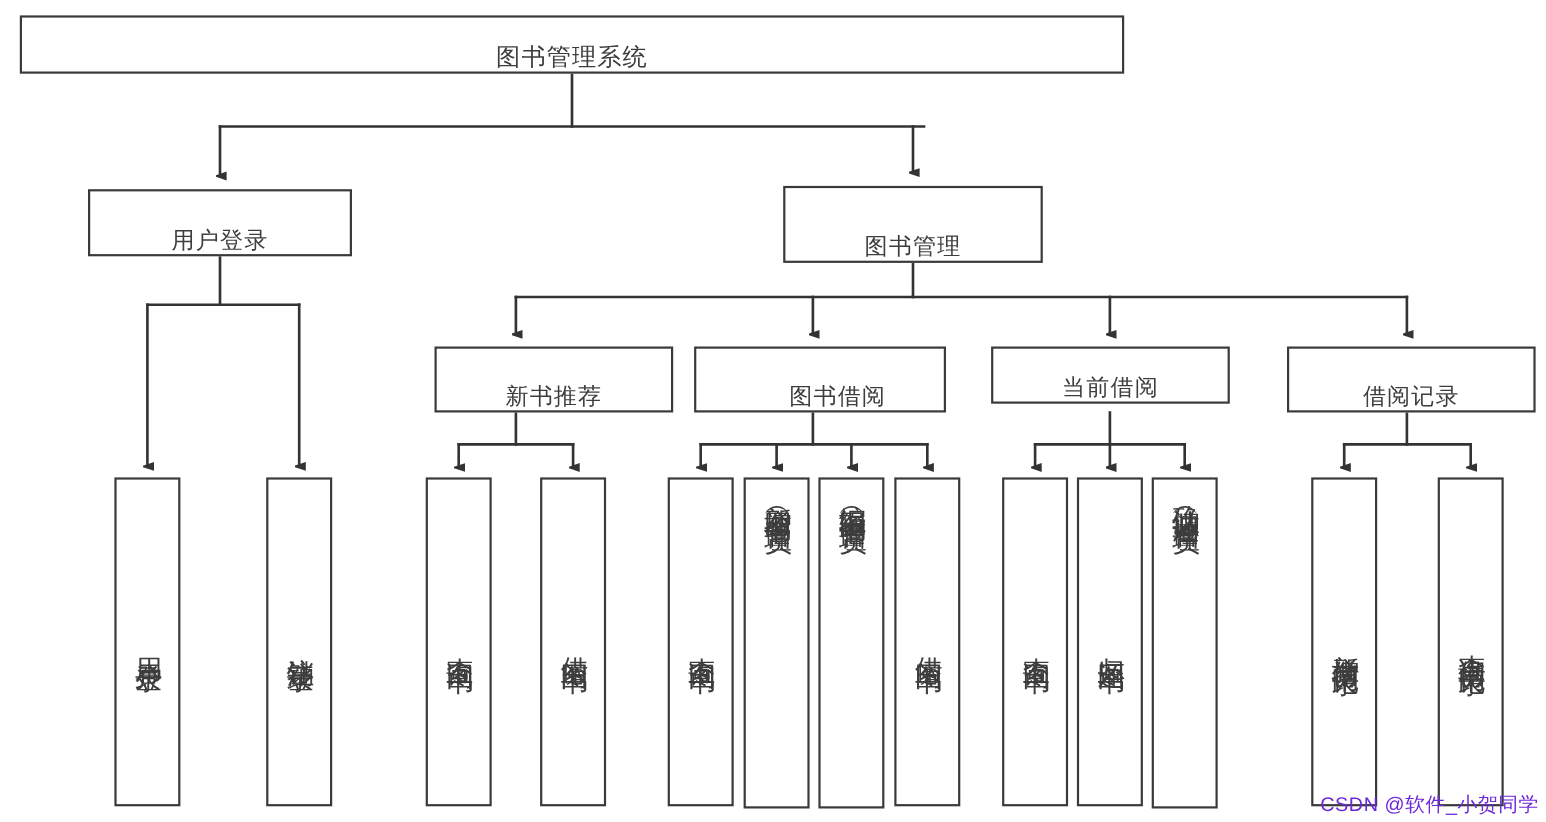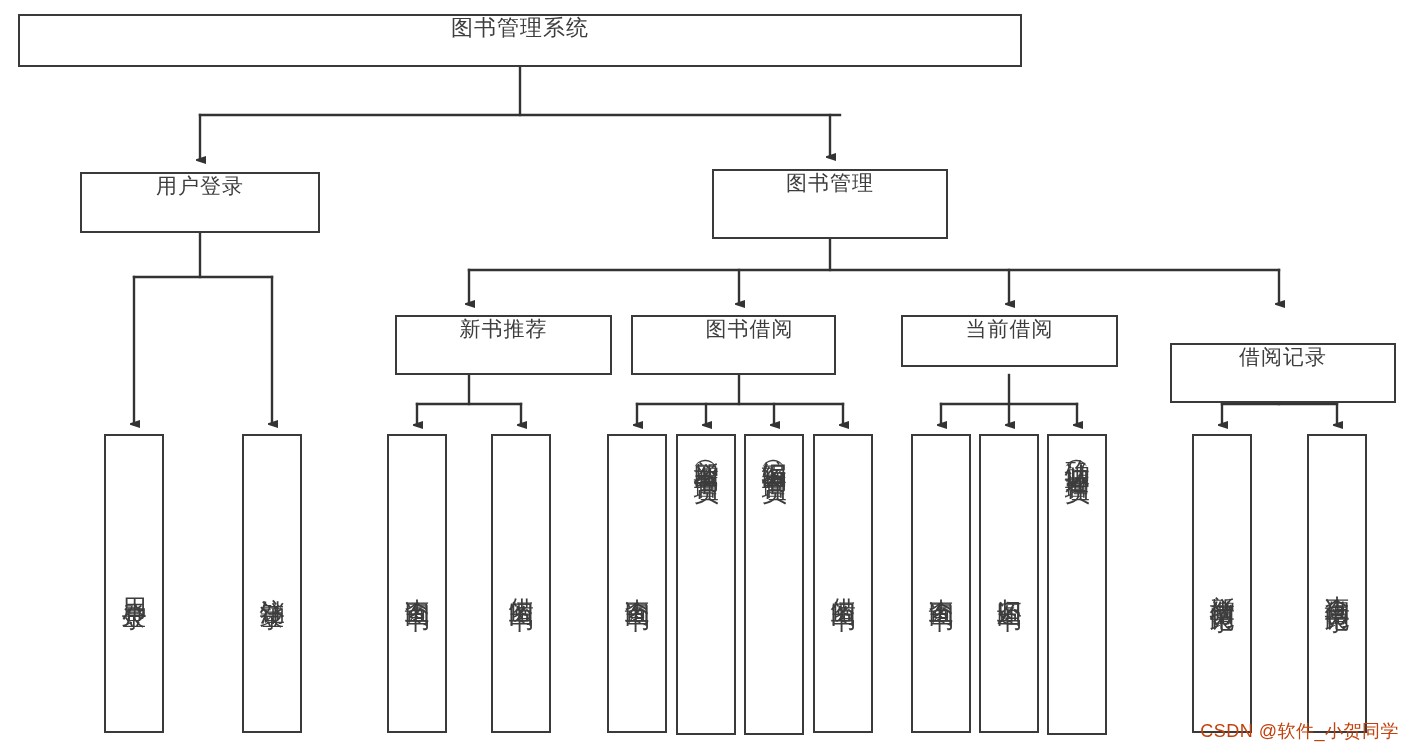--- a/index.html
+++ b/index.html
@@ -10,21 +10,21 @@
   }
   #canvas{position:relative;width:1405px;height:747px;background:#fff;}
   svg#wires{position:absolute;left:0;top:0;width:1405px;height:747px;}
 
   .node{
     position:absolute;
     box-sizing:border-box;
     background:#ffffff;
     border:2px solid #3a3a3a;
     display:flex;
-    align-items:flex-start;
+    align-items:flex-end;
     justify-content:center;
     color:#3d3d3d;
   }
   .node .lbl{
     display:block;
     text-align:center;
     line-height:1.12;
     white-space:nowrap;
   }
   
@@ -40,21 +40,21 @@
     line-height:1.02;
     letter-spacing:3px;
     white-space:pre;
   }
   .node.v.mid{align-items:center;padding-top:0;}
 
   #watermark{
     position:absolute;
     right:6px;bottom:4px;
     font-size:18px;
-    color:#c2410c;
+    color:#6d28d9;
     letter-spacing:0.5px;
     white-space:nowrap;
     pointer-events:none;
   }
 </style>
 </head>
 <body>
 
 <div id="canvas">
 
@@ -115,27 +115,27 @@
   <div class="node h" style="left:80px;top:172px;width:240px;height:61px;">
     <span class="lbl">用户登录</span>
   </div>
   <div class="node h" style="left:712px;top:169px;width:236px;height:70px;">
     <span class="lbl">图书管理</span>
   </div>
 
   <div class="node h" style="left:361px;top:315px;width:217px;height:60px;margin-left:34px;">
     <span class="lbl">新书推荐</span>
   </div>
-  <div class="node h" style="left:631px;top:315px;width:205px;height:60px;padding-left:32px;">
+  <div class="node h" style="left:631px;top:315px;width:229px;height:60px;padding-left:32px;">
     <span class="lbl">图书借阅</span>
   </div>
   <div class="node h" style="left:901px;top:315px;width:217px;height:52px;">
     <span class="lbl">当前借阅</span>
   </div>
-  <div class="node h" style="left:1170px;top:315px;width:226px;height:60px;margin-top:28px;">
+  <div class="node h" style="left:1170px;top:315px;width:226px;height:60px;">
     <span class="lbl">借阅记录</span>
   </div>
 
   <div class="node v mid" style="left:104px;top:434px;width:60px;height:299px;">
     <span class="lbl">用户登录</span>
   </div>
   <div class="node v mid" style="left:242px;top:434px;width:60px;height:299px;">
     <span class="lbl">注销登录</span>
   </div>
 

